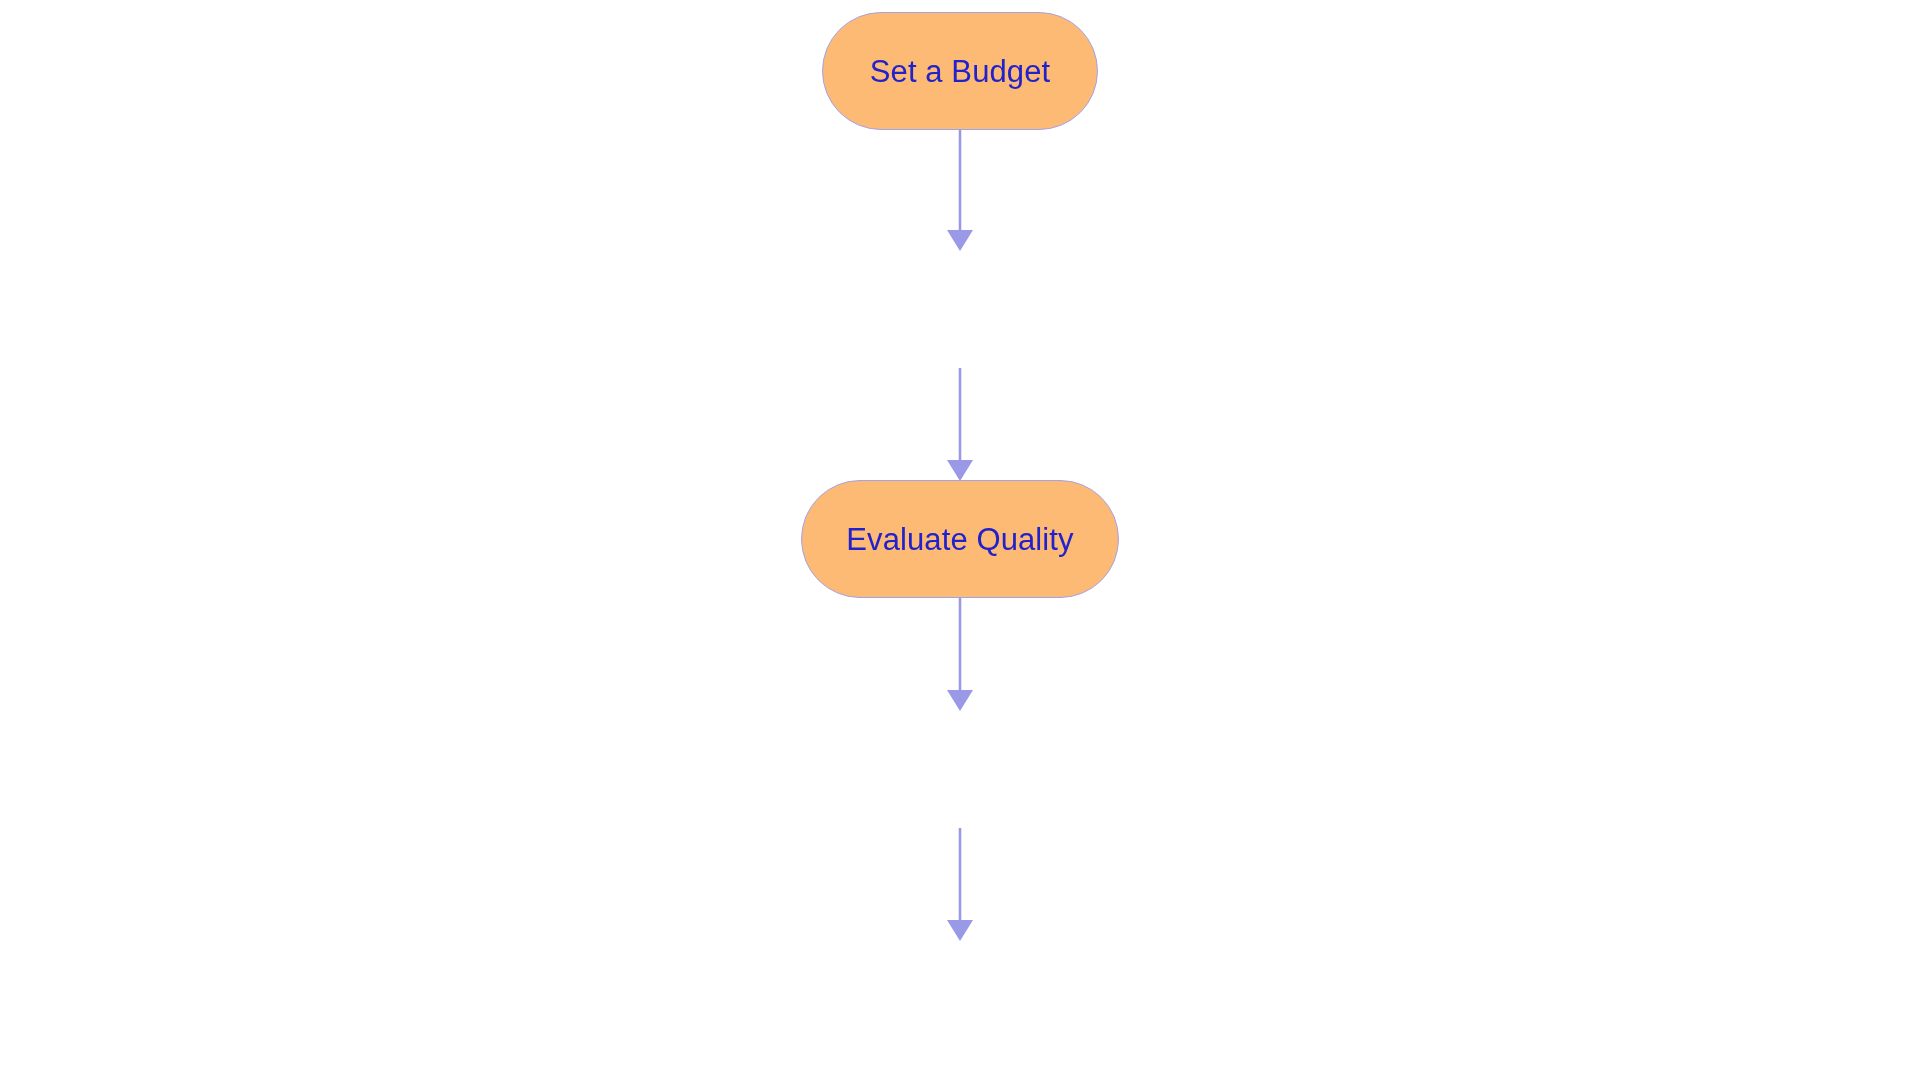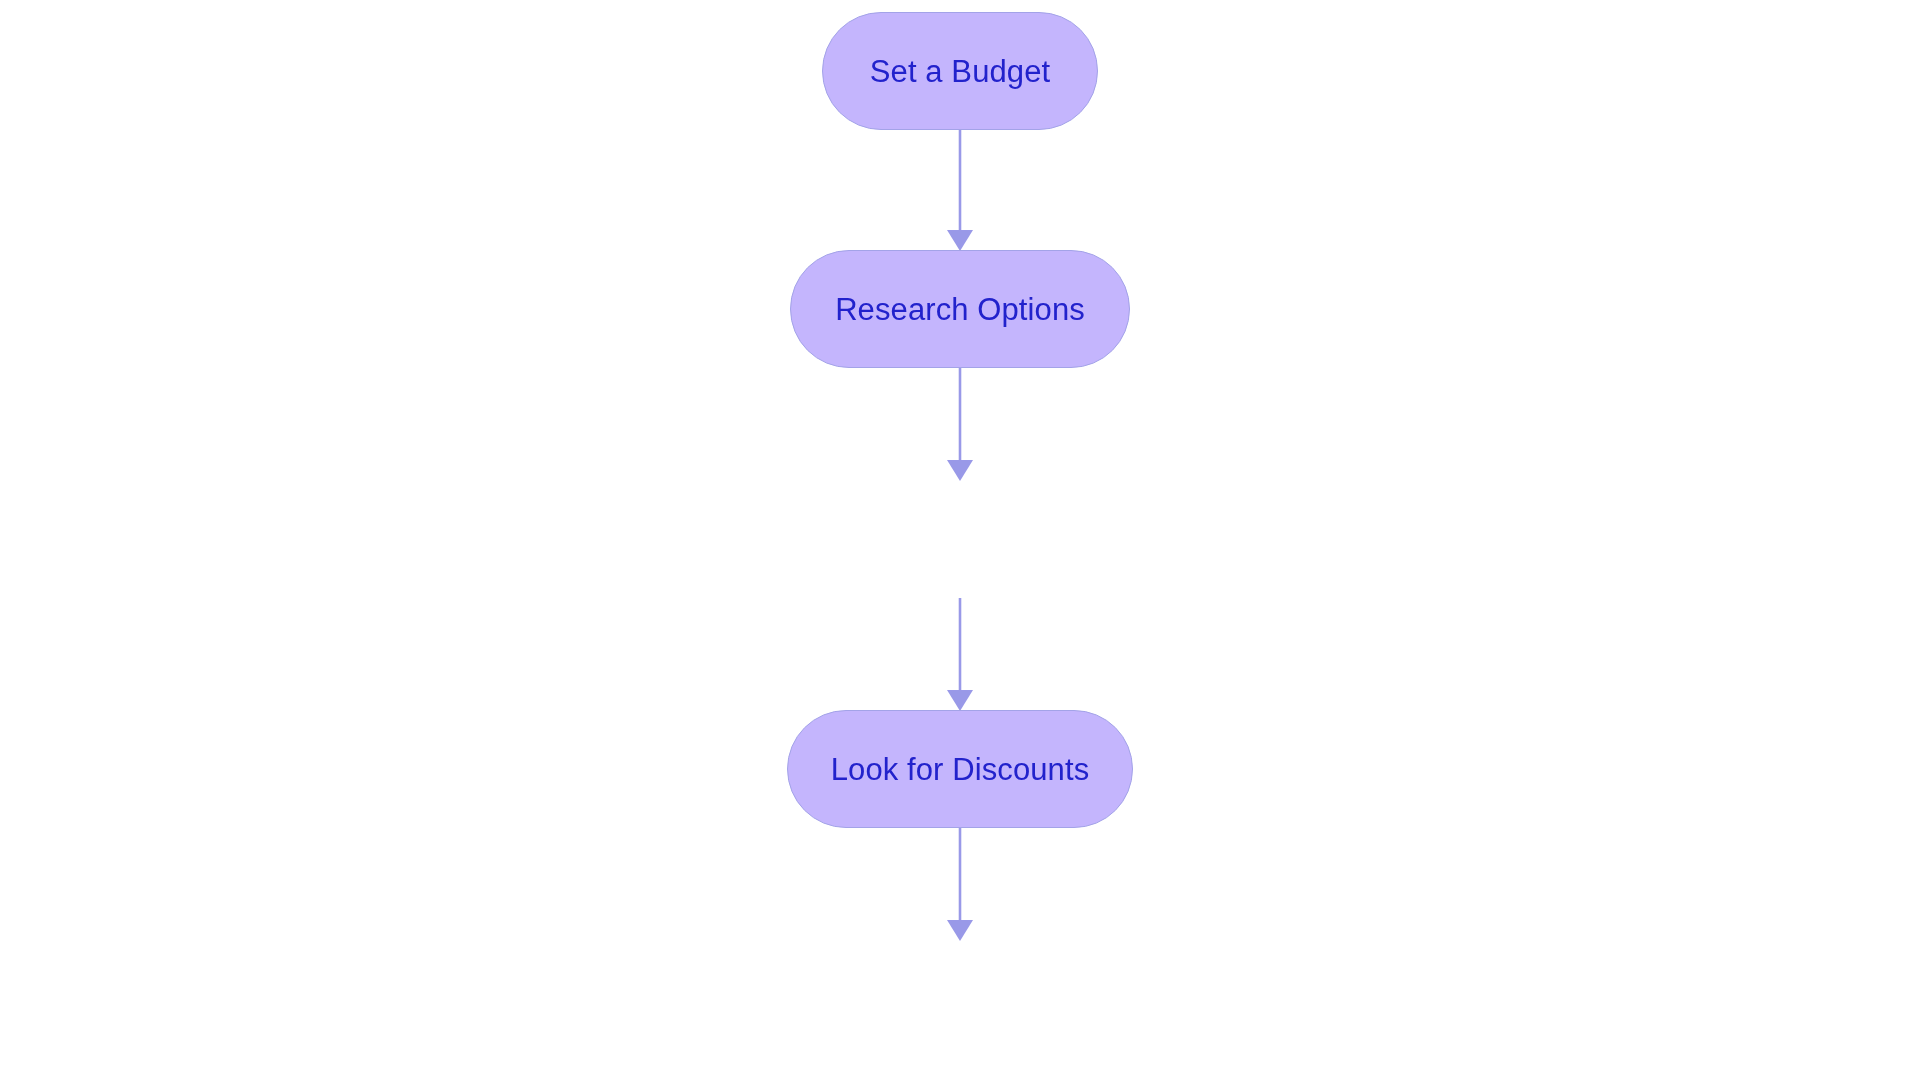--- a/index.html
+++ b/index.html
@@ -20,21 +20,21 @@
     height: 1083px;
     background: #ffffff;
   }
 
   .flow-node {
     position: absolute;
     box-sizing: border-box;
     display: flex;
     align-items: center;
     justify-content: center;
-    background: #c4b5fd;
+    background: #fdba74;
     border: 1.6px solid #a3a3e8;
     border-radius: 9999px;
     transform: translateX(-50%);
   }
 
   .flow-node-label {
     color: #2222cc;
     font-family: "Liberation Sans", sans-serif;
     font-size: 31px;
     font-weight: 400;
@@ -82,23 +82,20 @@
 
   <svg class="flow-edge" style="left:960px; top:828px; width:40px; height:114px;" viewBox="0 0 40 114">
     <path class="edge-line" d="M 20 0 L 20 94"></path>
     <polygon class="edge-arrowhead" points="7,92 33,92 20,113"></polygon>
   </svg>
 
   <div class="flow-node" style="left:960px; top:12px; width:276px; height:118px;">
     <span class="flow-node-label">Set a Budget</span>
   </div>
 
-  <div class="flow-node" style="left:960px; top:250px; width:340px; height:118px;">
-    <span class="flow-node-label">Research Options</span>
+
+  <div class="flow-node" style="left:960px; top:480px; width:318px; height:118px;">
+    <span class="flow-node-label">Evaluate Quality</span>
   </div>
 
-
-  <div class="flow-node" style="left:960px; top:710px; width:346px; height:118px;">
-    <span class="flow-node-label">Look for Discounts</span>
-  </div>
 
 
 </div>
 
 </body></html>

